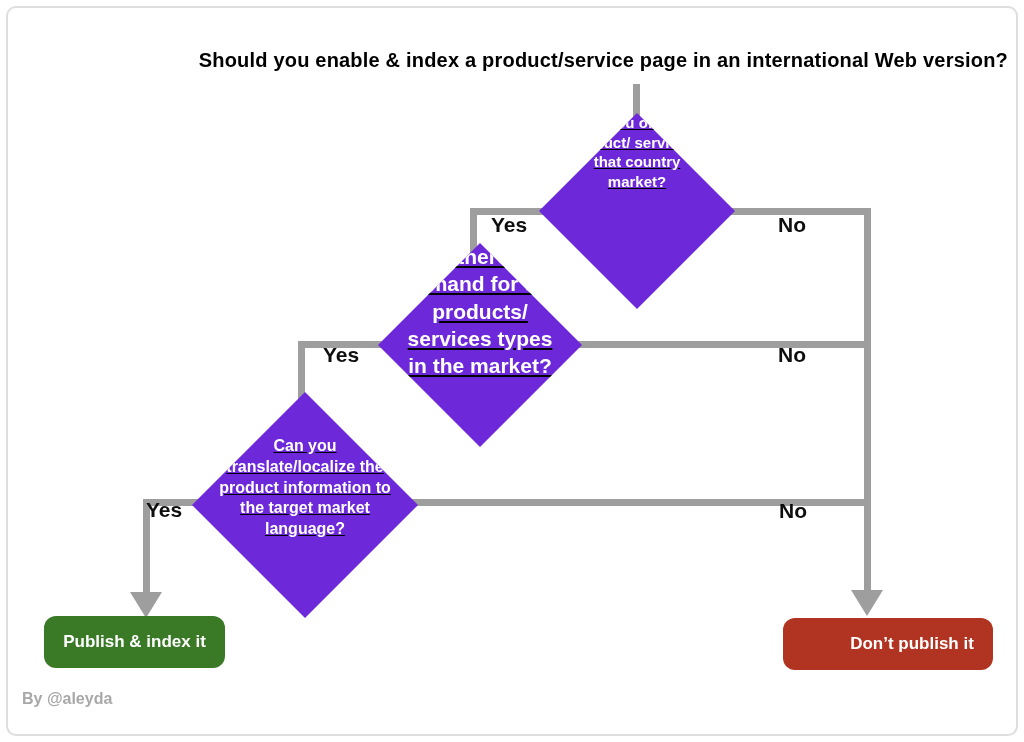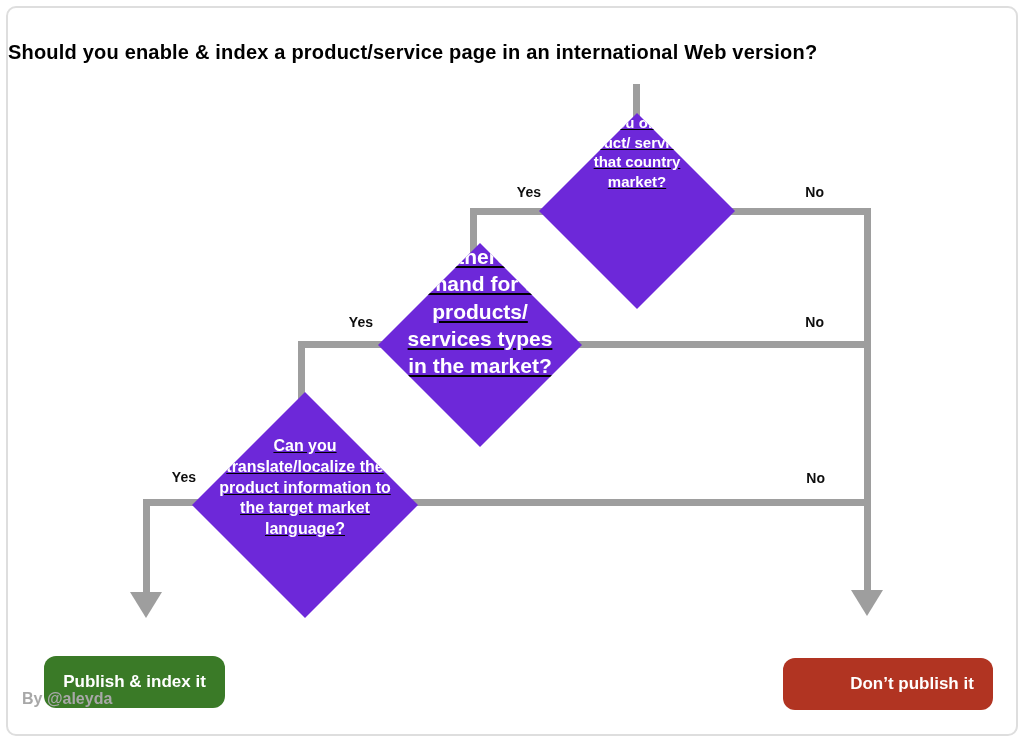--- a/index.html
+++ b/index.html
@@ -14,22 +14,22 @@
   .frame {
     position: absolute;
     left: 6px; top: 6px; right: 6px; bottom: 6px;
     border: 2px solid #dedede;
     border-radius: 10px;
     pointer-events: none;
   }
   .title {
     position: absolute;
     left: 0; right: 0; top: 33px;
-    margin: 8px;
-    text-align: left;
+    margin: 16px;
+    text-align: right;
     font-size: 20px;
     font-weight: bold;
     color: #000000;
     letter-spacing: 0.2px;
   }
   .line {
     position: absolute;
     background: #9e9e9e;
   }
   .arrowhead {
@@ -56,35 +56,35 @@
   }
   #diamond-offer     { left: 539px; top: 113px; width: 196px; height: 196px; }
   #diamond-offer .qtext     { width: 140px; font-size: 15px; }
   #diamond-demand    { left: 378px; top: 243px; width: 204px; height: 204px; }
   #diamond-demand .qtext    { width: 152px; font-size: 21px; }
   #diamond-translate { left: 192px; top: 392px; width: 226px; height: 226px; }
   #diamond-translate .qtext { width: 176px; font-size: 16px; margin-top: 44px; }
   .edge-label {
     position: absolute;
     width: 64px;
-    text-align: right;
-    font-size: 14px;
+    text-align: center;
+    font-size: 21px;
     font-weight: bold;
     color: #0e0e0e;
+    margin-top: 29px;
   }
   .outcome {
     position: absolute;
     border-radius: 12px;
     display: flex;
     align-items: center;
     justify-content: center;
     color: #ffffff;
     font-size: 17px;
     font-weight: bold;
-    margin-top: 40px;
   }
   #outcome-publish { left: 44px;  top: 616px; width: 181px; height: 52px; background: #3a7a27; }
   #outcome-dont    { left: 783px; top: 618px; width: 162px; height: 52px; background: #b13422; padding-left: 48px; }
   .attribution {
     position: absolute;
     left: 22px; top: 690px;
     font-size: 16px;
     font-weight: bold;
     color: #a8a8a8;
   }

